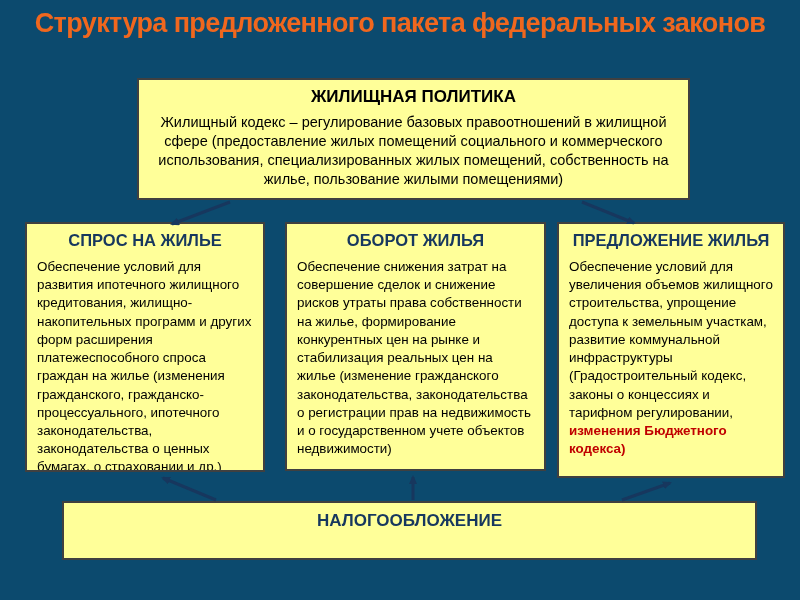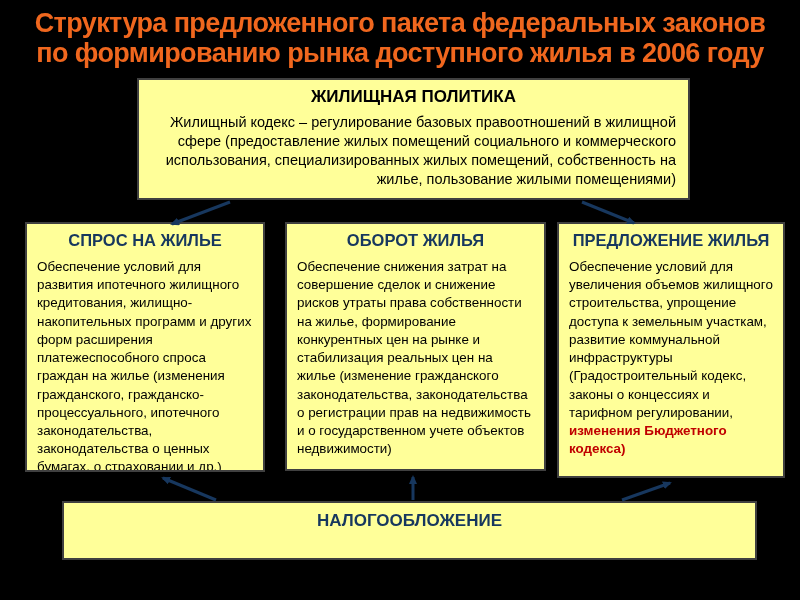--- a/index.html
+++ b/index.html
@@ -1,17 +1,17 @@
 <!DOCTYPE html>
 <html><head>
 <meta charset="utf-8">
 <style>
   html,body{margin:0;padding:0;background:#fff;}
   .slide{
-    position:relative;width:800px;height:600px;background:#000000;
+    position:relative;width:800px;height:600px;background:#0c4a6e;
     font-family:"Liberation Sans",sans-serif;overflow:hidden;
   }
   .title{
     position:absolute;top:8px;left:0;width:800px;text-align:center;
     color:#F0671E;font-weight:bold;font-size:27px;line-height:1.12;
     letter-spacing:-0.6px;
   }
   .box{
     position:absolute;background:#FFFF99;border:2px solid #404040;
     box-sizing:border-box;overflow:hidden;
@@ -23,36 +23,35 @@
   .box-tax{left:62px;top:501px;width:695px;height:59px;padding:5px 10px;}
   .h-black{
     text-align:center;font-weight:bold;color:#000;font-size:17px;
     margin:2px 0 6px 0;
   }
   .h-navy{
     text-align:center;font-weight:bold;color:#17375E;font-size:16.5px;
     margin:3px 0 8px 0;line-height:1.15;
   }
   .body-center{
-    text-align:right;color:#000;font-size:14.5px;line-height:1.3;
+    text-align:center;color:#000;font-size:14.5px;line-height:1.3;
   }
   .body-left{
     text-align:left;color:#000;font-size:13.4px;line-height:1.36;
   }
   .red-bold{color:#C00000;font-weight:bold;}
   .arrows{position:absolute;left:0;top:0;width:800px;height:600px;pointer-events:none;}
 </style>
 </head>
 <body>
 
 <div class="slide">
 
   <div class="title">
     <div>Структура предложенного пакета федеральных законов</div>
-    <div>по формированию рынка доступного жилья в 2006 году</div>
   </div>
 
   <div class="box box-policy">
     <div class="h-black">ЖИЛИЩНАЯ ПОЛИТИКА</div>
     <div class="body-center">Жилищный кодекс – регулирование базовых правоотношений в жилищной сфере (предоставление жилых помещений социального и коммерческого использования, специализированных жилых помещений, собственность на жилье, пользование жилыми помещениями)</div>
   </div>
 
   <div class="box box-demand">
     <div class="h-navy">СПРОС НА ЖИЛЬЕ</div>
     <div class="body-left">Обеспечение условий для развития ипотечного жилищного кредитования, жилищно-накопительных программ и других форм расширения платежеспособного спроса граждан на жилье (изменения гражданского, гражданско-процессуального, ипотечного законодательства, законодательства о ценных бумагах, о страховании и др.)</div>

